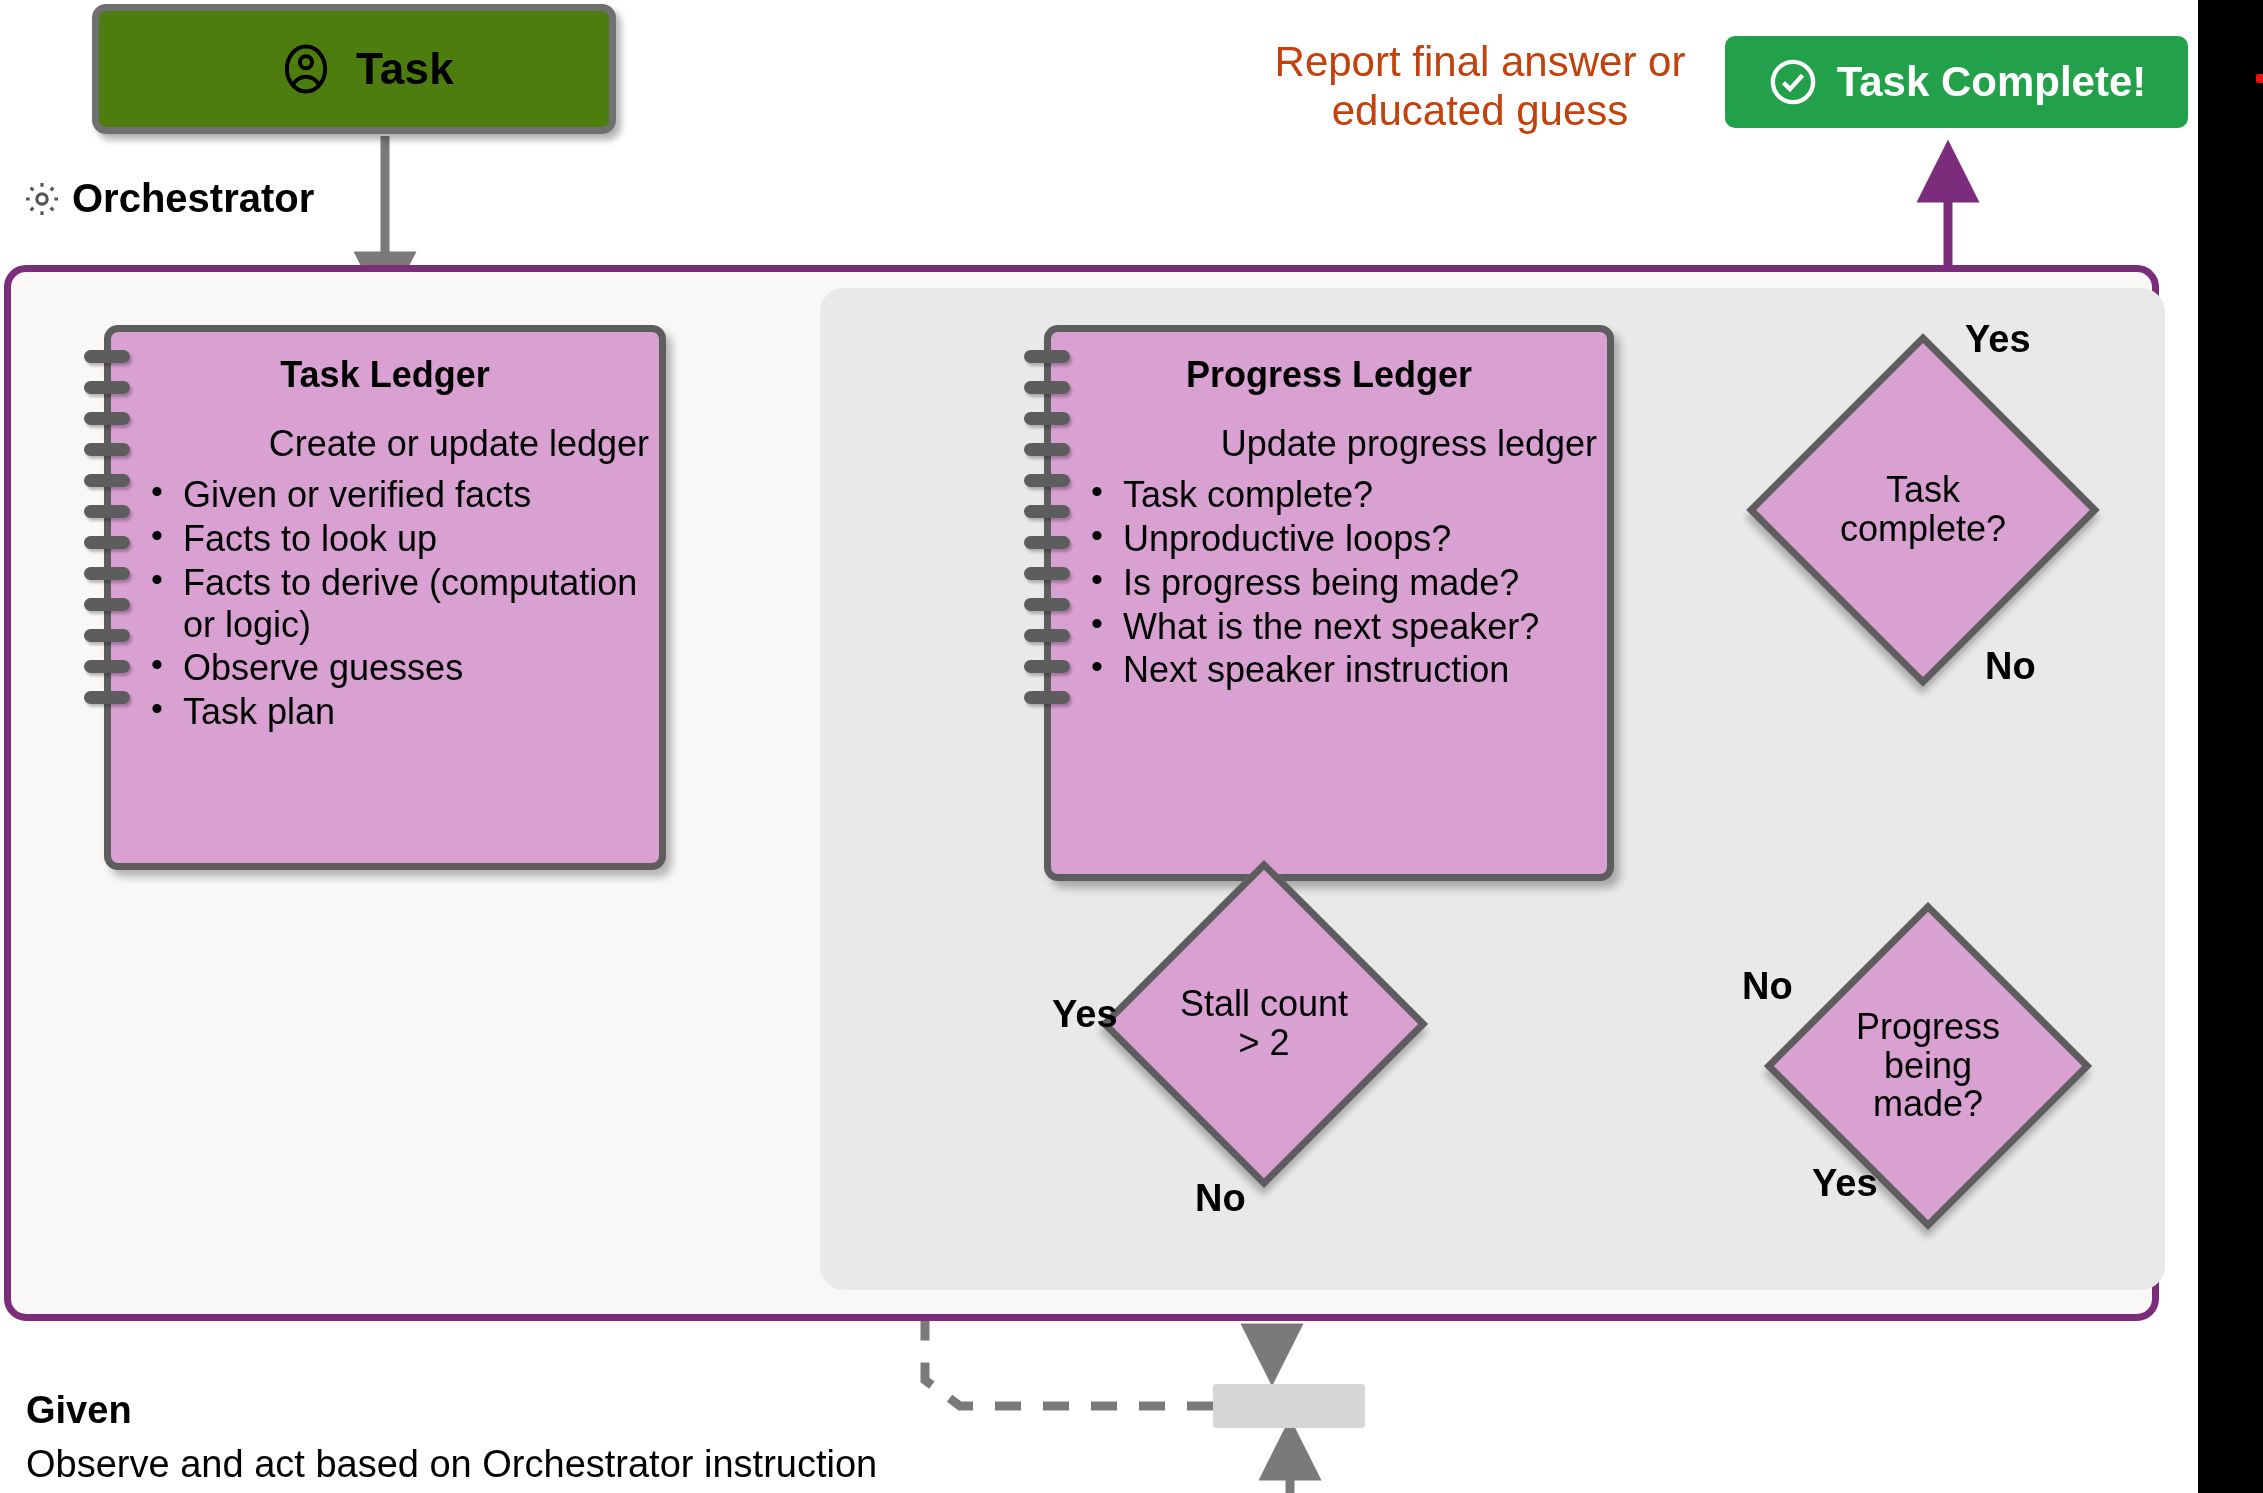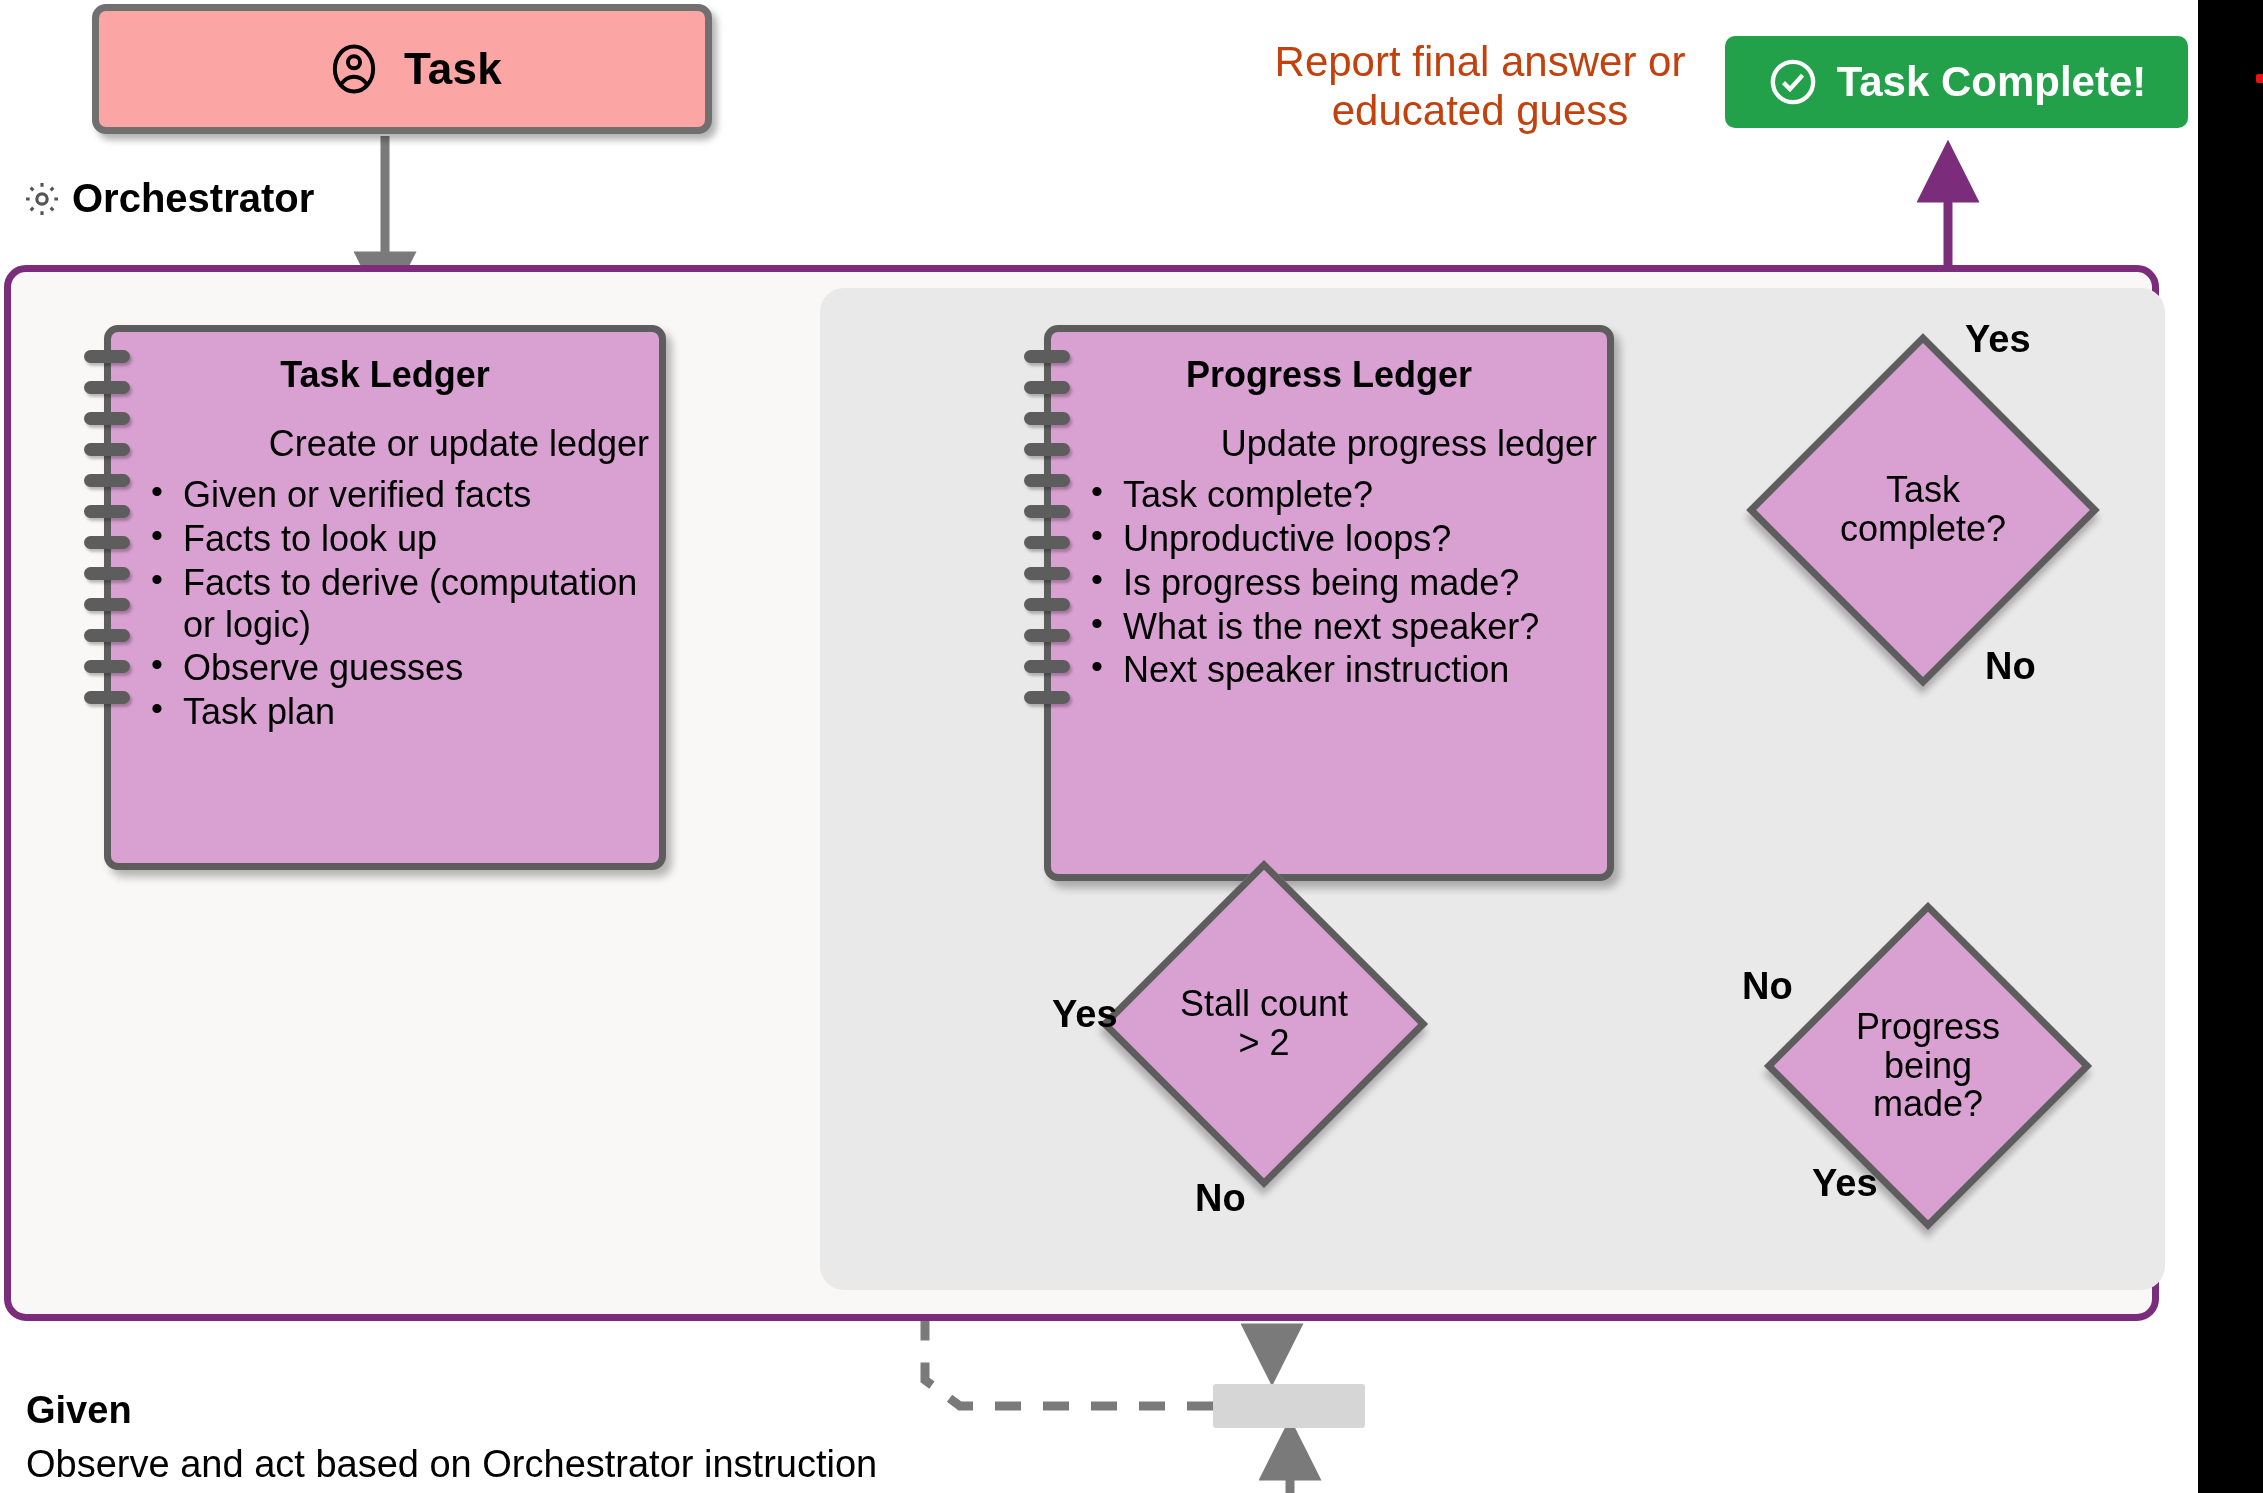--- a/index.html
+++ b/index.html
@@ -12,22 +12,22 @@
 
   
   .right-strip{position:absolute;left:2198px;top:0;width:65px;height:1493px;background:#000000;}
   .red-dot{position:absolute;left:2256px;top:74px;width:9px;height:9px;background:#ee1111;border-radius:2px;}
 
   
   #links{position:absolute;left:0;top:0;width:2263px;height:1493px;pointer-events:none;}
 
   
   .task-box{
-    position:absolute;left:92px;top:4px;width:620px;height:130px;
-    background:#fca5a5;border:7px solid #707070;border-radius:14px;
+    position:absolute;left:92px;top:4px;width:524px;height:130px;
+    background:#4d7c0f;border:7px solid #707070;border-radius:14px;
     box-shadow:5px 6px 7px rgba(0,0,0,.30);
     display:flex;align-items:center;justify-content:center;gap:22px;
     box-sizing:border-box;
     padding-left:24px;
   }
   .task-label{font-size:44px;font-weight:bold;color:#000;letter-spacing:.3px;}
 
   
   .orch-title{
     position:absolute;left:22px;top:176px;display:flex;align-items:center;gap:10px;

